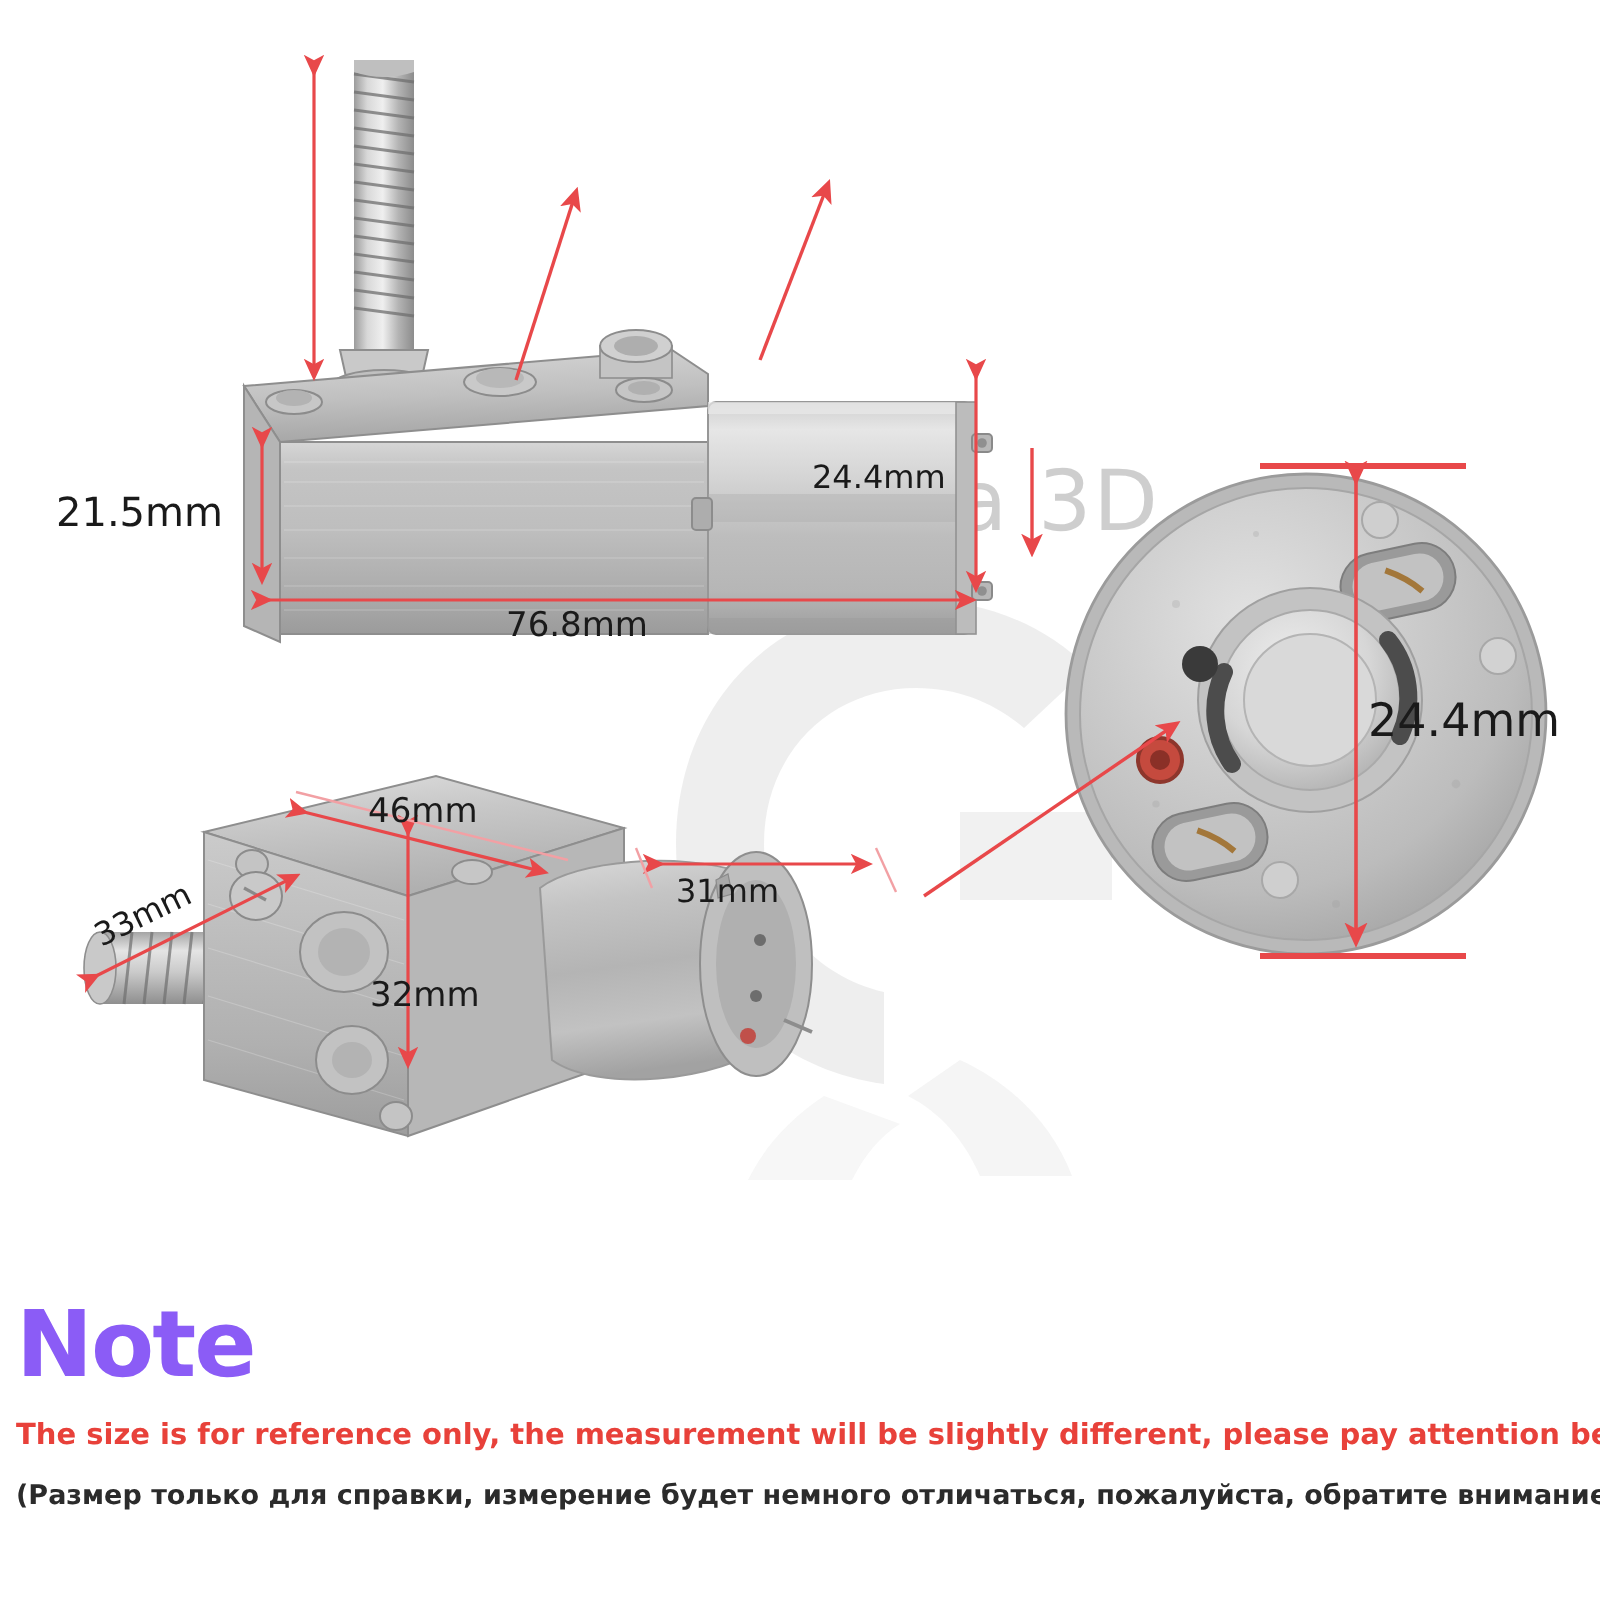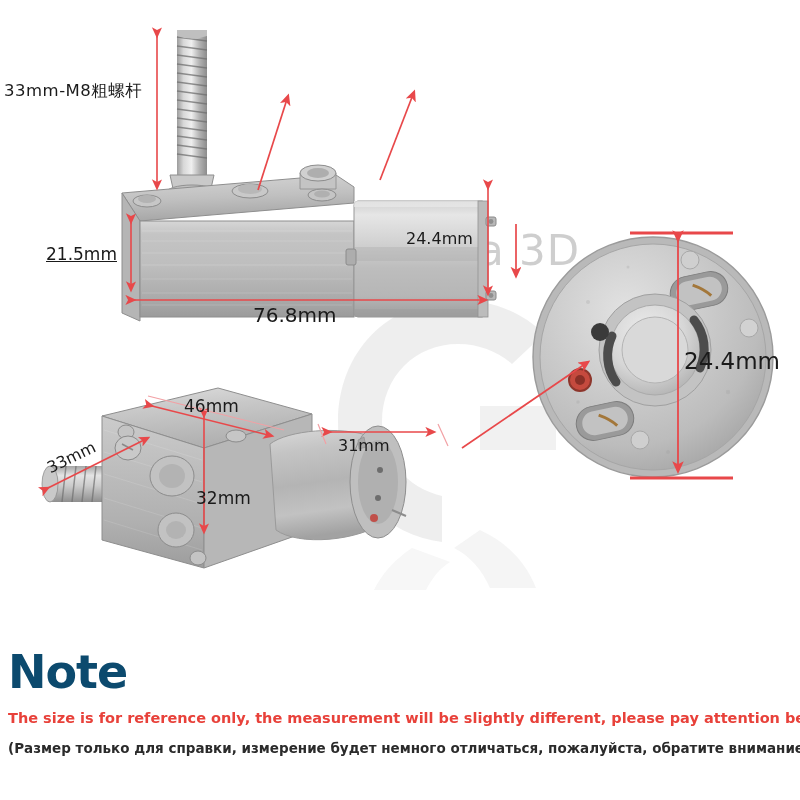--- a/index.html
+++ b/index.html
@@ -11,21 +11,21 @@
   .wm-text{position:absolute;left:250px;top:226px;font-size:42px;letter-spacing:1px;color:#8d8d8d;opacity:.42;
            font-family:"DejaVu Sans",sans-serif;font-weight:400;pointer-events:none;white-space:nowrap;}
 
   
   .part{position:absolute;}
 
   
   .dim{position:absolute;color:#1a1a1a;font-family:"DejaVu Sans",sans-serif;white-space:nowrap;}
 
   
-  .note-title{position:absolute;left:8px;top:645px;font-size:46px;font-weight:700;color:#0c4a6e;
+  .note-title{position:absolute;left:8px;top:645px;font-size:46px;font-weight:700;color:#8b5cf6;
               font-family:"DejaVu Sans",sans-serif;letter-spacing:-1px;}
   .note-en{position:absolute;left:8px;top:710px;font-size:14.5px;font-weight:700;color:#e8413a;
            font-family:"DejaVu Sans",sans-serif;white-space:nowrap;}
   .note-ru{position:absolute;left:8px;top:740px;font-size:13.5px;font-weight:700;color:#2b2b2b;
            font-family:"DejaVu Sans",sans-serif;white-space:nowrap;}
 
   svg{overflow:visible;}
 </style>
 </head>
 <body>
@@ -163,23 +163,22 @@
 
       <line x1="488" y1="188" x2="488" y2="294" stroke="#e8484a" stroke-width="1.6"></line>
     </g>
 
     <g stroke="#e8484a" stroke-width="1.7" fill="none" marker-end="url(#ah)">
       <line x1="258" y1="190" x2="288" y2="96"></line>
       <line x1="380" y1="180" x2="414" y2="92"></line>
     </g>
   </svg>
 
-  <div class="dim" style="left:4px;top:80px;font-size:16.5px;letter-spacing:.5px;">33mm-M8粗螺杆</div>
-  <div class="dim" style="left:46px;top:244px;font-size:17px;text-decoration:underline;">21.5mm</div>
-  <div class="dim" style="left:253px;top:303px;font-size:20px;">76.8mm</div>
+  <div class="dim" style="left:28px;top:244px;font-size:20px;">21.5mm</div>
+  <div class="dim" style="left:253px;top:303px;font-size:17px;">76.8mm</div>
   <div class="dim" style="left:406px;top:229px;font-size:16px;">24.4mm</div>
 
   <svg class="part" style="left:40px;top:370px;width:420px;height:220px;" viewBox="0 0 420 220">
     <defs>
       <linearGradient id="gTop2" x1="0" y1="0" x2="0.3" y2="1">
         <stop offset="0%" stop-color="#dedede"></stop>
         <stop offset="40%" stop-color="#c8c8c8"></stop>
         <stop offset="100%" stop-color="#b0b0b0"></stop>
       </linearGradient>
       <linearGradient id="gFace2" x1="0" y1="0" x2="0" y2="1">
@@ -279,21 +278,21 @@
 
     <g stroke="#f2a0a4" stroke-width="1.2">
       <line x1="148" y1="36" x2="284" y2="70"></line>
       <line x1="318" y1="64" x2="326" y2="84"></line>
       <line x1="438" y1="64" x2="448" y2="86"></line>
     </g>
   </svg>
 
   <div class="dim" style="left:184px;top:396px;font-size:17px;">46mm</div>
   <div class="dim" style="left:44px;top:460px;font-size:16px;transform:rotate(-26deg);transform-origin:left top;">33mm</div>
-  <div class="dim" style="left:185px;top:488px;font-size:17px;margin-left:11px;">32mm</div>
+  <div class="dim" style="left:185px;top:488px;font-size:17px;">32mm</div>
   <div class="dim" style="left:338px;top:436px;font-size:16px;">31mm</div>
 
   <svg class="part" style="left:518px;top:222px;width:270px;height:270px;" viewBox="0 0 270 270">
     <defs>
       <radialGradient id="gCap" cx="38%" cy="30%" r="78%">
         <stop offset="0%" stop-color="#e2e2e2"></stop>
         <stop offset="42%" stop-color="#cdcdcd"></stop>
         <stop offset="76%" stop-color="#bcbcbc"></stop>
         <stop offset="100%" stop-color="#a4a4a4"></stop>
       </radialGradient>

